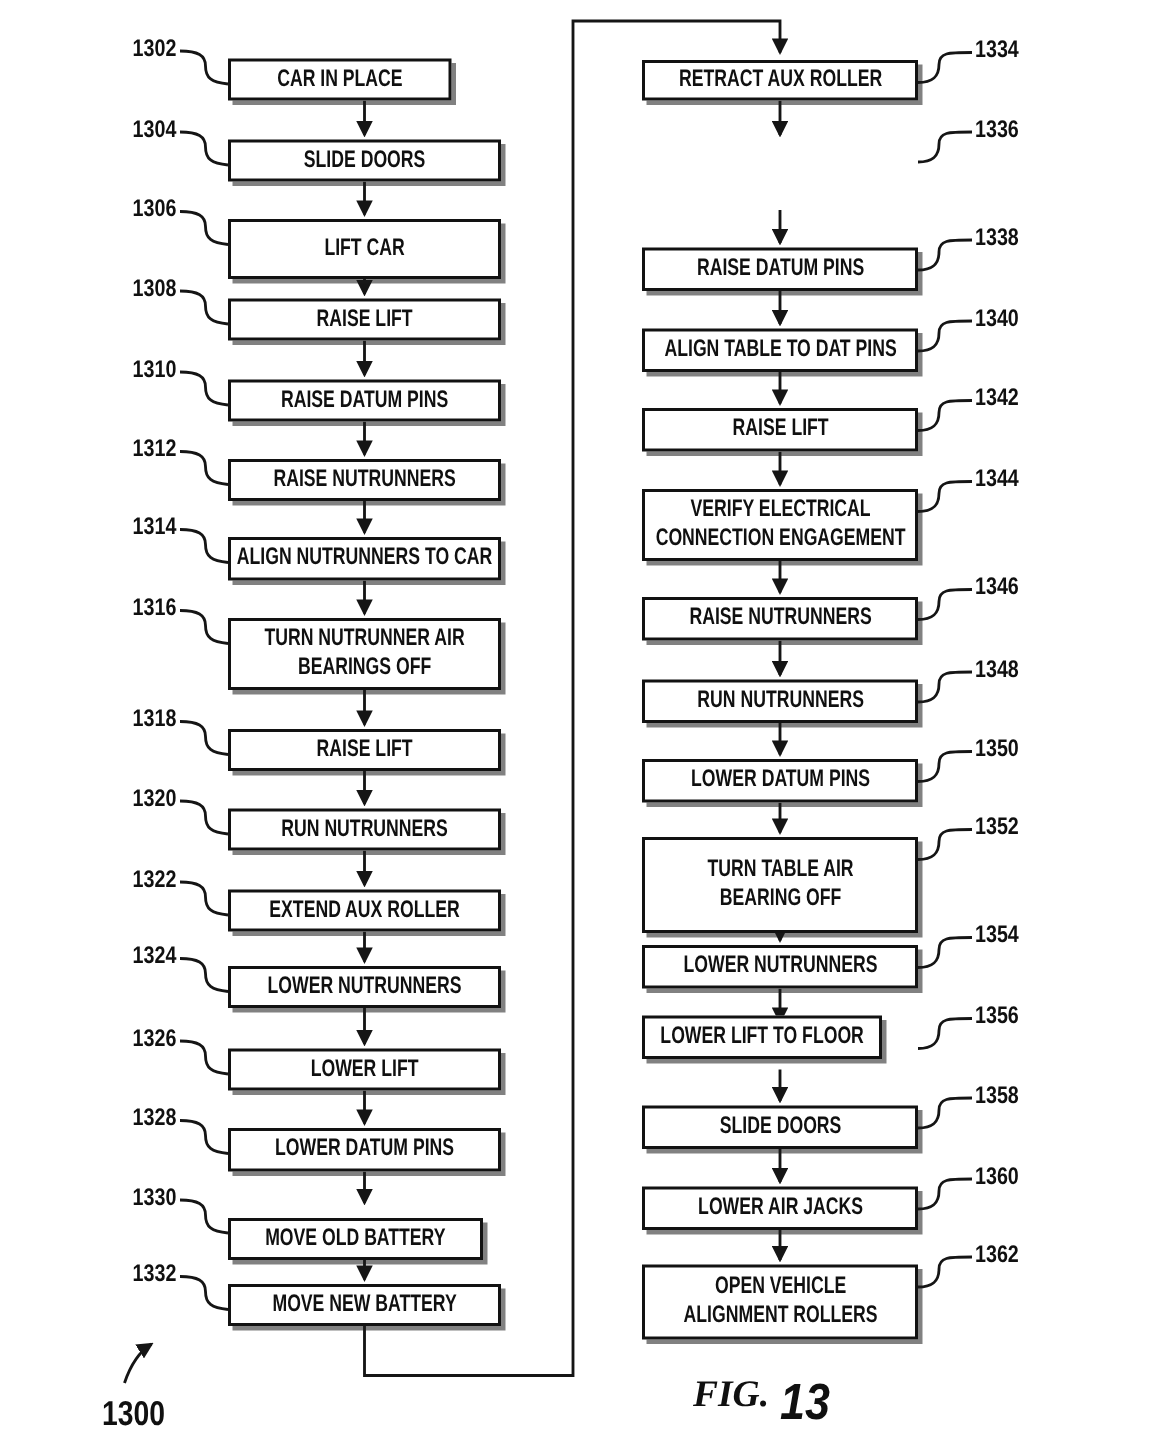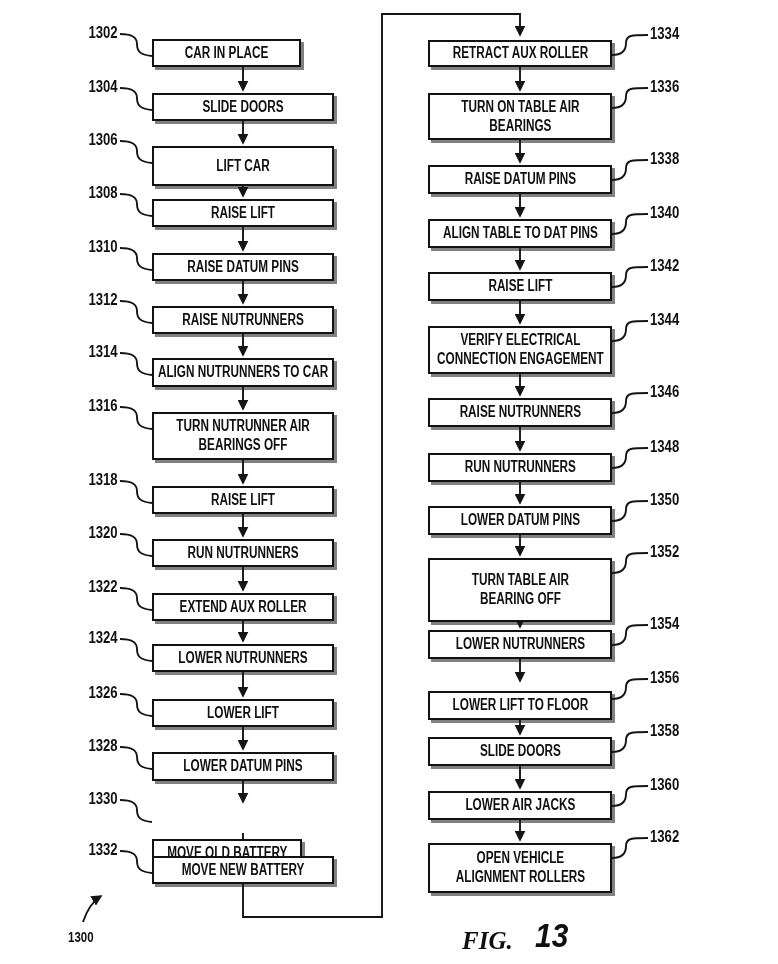--- a/index.html
+++ b/index.html
@@ -22,26 +22,26 @@
   .ref{
     position:absolute;z-index:1;font-weight:700;font-size:16px;line-height:20px;
   }
   .ref span{display:inline-block;transform:scaleX(0.82);}
   .ref-left{left:74px;width:44px;text-align:right;}
   .ref-left span{transform-origin:100% 50%;}
   .ref-right{left:650px;width:50px;text-align:left;}
   .ref-right span{transform-origin:0 50%;}
   #fig-caption{
     position:absolute;left:462px;top:916px;z-index:1;
-    display:flex;align-items:flex-end;gap:22px;
+    display:flex;align-items:flex-start;gap:7px;
   }
   #fig-prefix{font-family:"Liberation Serif", serif;font-style:italic;font-weight:700;font-size:25px;}
   #fig-number{font-style:italic;font-weight:700;font-size:34px;display:inline-block;transform:scaleX(0.88);transform-origin:0 80%;}
   #diagram-ref{
-    position:absolute;left:68px;top:929px;z-index:1;font-weight:700;font-size:14px;
+    position:absolute;left:68px;top:929px;z-index:1;font-weight:700;font-size:23px;
   }
   #diagram-ref span{display:inline-block;transform:scaleX(0.82);transform-origin:0 50%;}
 </style>
 </head>
 <body>
 
 <div id="stage">
   <svg id="wires" width="778" height="964">
     <defs>
       <marker id="ah" viewBox="0 0 10 10" refX="8.5" refY="5" markerWidth="11" markerHeight="11" orient="auto" markerUnits="userSpaceOnUse">
@@ -148,33 +148,29 @@
     </div>
   <div class="box" style="left:152px;width:182px;top:644px;height:28px">
       <span class="box-label">LOWER NUTRUNNERS</span>
     </div>
   <div class="box" style="left:152px;width:182px;top:699px;height:28px">
       <span class="box-label">LOWER LIFT</span>
     </div>
   <div class="box" style="left:152px;width:182px;top:752px;height:29px">
       <span class="box-label">LOWER DATUM PINS</span>
     </div>
-  <div class="box" style="left:152px;width:150px;top:839px;height:28px">
+  <div class="box" style="left:152px;width:170px;top:812px;height:28px">
       <span class="box-label">MOVE OLD BATTERY</span>
     </div>
   <div class="box" style="left:152px;width:182px;top:856px;height:28px">
       <span class="box-label">MOVE NEW BATTERY</span>
     </div>
 
   <div class="box" style="left:428px;width:184px;top:40px;height:27px">
       <span class="box-label">RETRACT AUX ROLLER</span>
-    </div>
-  <div class="box" style="left:428px;width:184px;top:93px;height:47px">
-      <span class="box-label">TURN ON TABLE AIR
-BEARINGS</span>
     </div>
   <div class="box" style="left:428px;width:184px;top:165px;height:29px">
       <span class="box-label">RAISE DATUM PINS</span>
     </div>
   <div class="box" style="left:428px;width:184px;top:219px;height:29px">
       <span class="box-label">ALIGN TABLE TO DAT PINS</span>
     </div>
   <div class="box" style="left:428px;width:184px;top:272px;height:29px">
       <span class="box-label">RAISE LIFT</span>
     </div>
@@ -191,21 +187,21 @@
   <div class="box" style="left:428px;width:184px;top:506px;height:29px">
       <span class="box-label">LOWER DATUM PINS</span>
     </div>
   <div class="box" style="left:428px;width:184px;top:558px;height:64px">
       <span class="box-label">TURN TABLE AIR
 BEARING OFF</span>
     </div>
   <div class="box" style="left:428px;width:184px;top:630px;height:29px">
       <span class="box-label">LOWER NUTRUNNERS</span>
     </div>
-  <div class="box" style="left:428px;width:184px;top:691px;height:29px">
+  <div class="box" style="left:428px;width:160px;top:677px;height:29px">
       <span class="box-label">LOWER LIFT TO FLOOR</span>
     </div>
   <div class="box" style="left:428px;width:184px;top:737px;height:29px">
       <span class="box-label">SLIDE DOORS</span>
     </div>
   <div class="box" style="left:428px;width:184px;top:791px;height:29px">
       <span class="box-label">LOWER AIR JACKS</span>
     </div>
   <div class="box" style="left:428px;width:184px;top:843px;height:50px">
       <span class="box-label">OPEN VEHICLE

